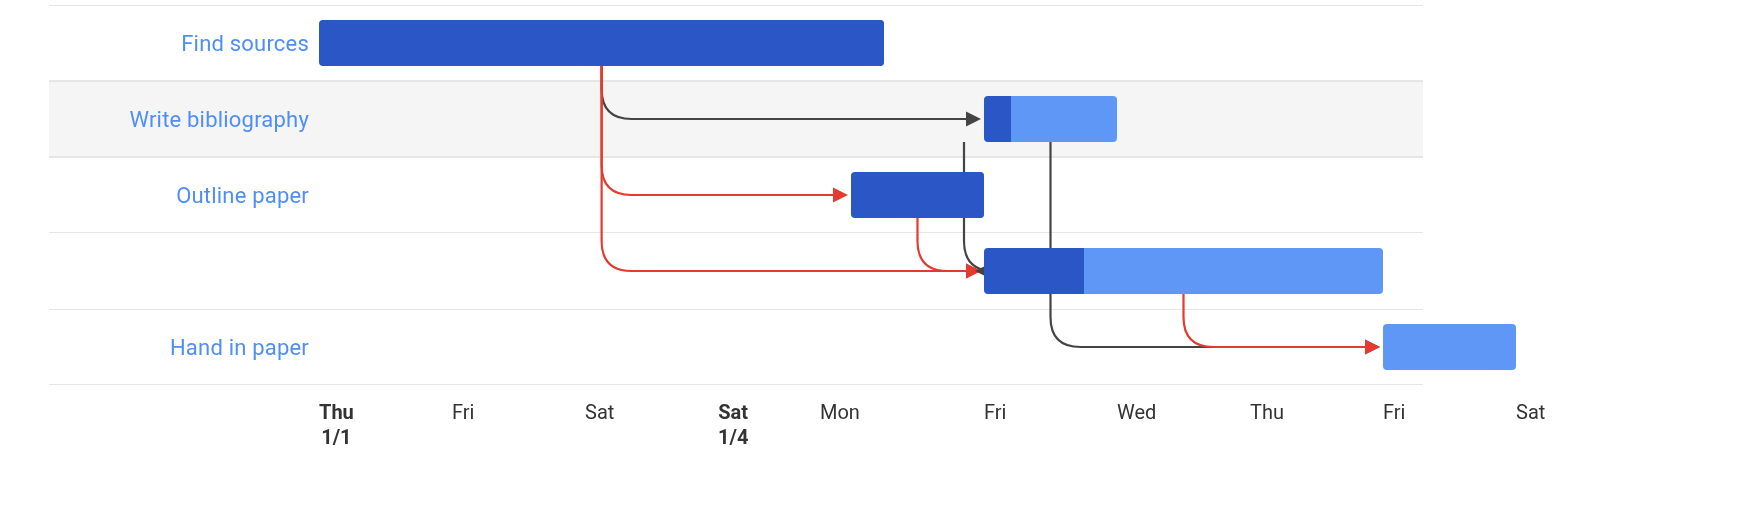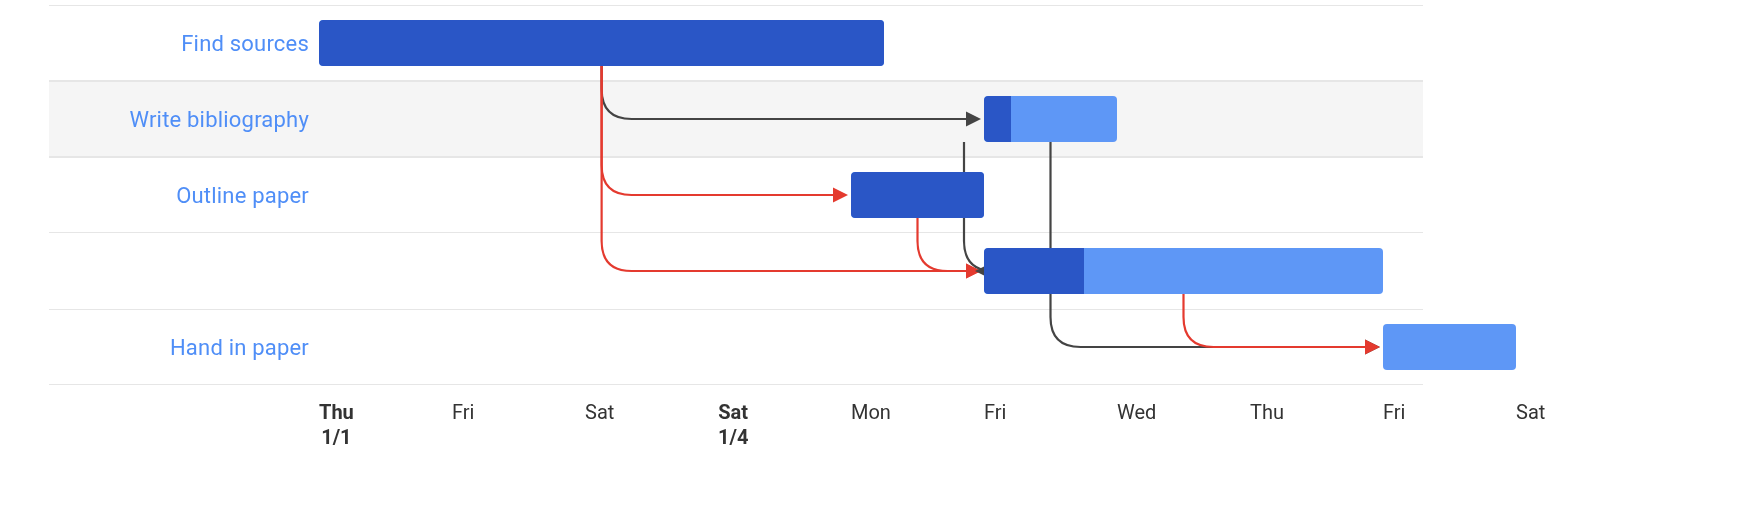--- a/index.html
+++ b/index.html
@@ -142,21 +142,21 @@
       </div>
     </div>
 
   <div id="ticksLayer">
       <div class="tick bold" style="left: 285px; transform: translateX(0px); white-space: pre;">Thu
 1/1</div>
       <div class="tick" style="left: 418px; transform: translateX(0px); white-space: pre;">Fri</div>
       <div class="tick" style="left: 551px; transform: translateX(0px); white-space: pre;">Sat</div>
       <div class="tick bold" style="left: 684px; transform: translateX(0px); white-space: pre;">Sat
 1/4</div>
-      <div class="tick" style="left: 817px; transform: translateX(0px); white-space: pre;">Mon</div>
+      <div class="tick" style="left: 786px; transform: translateX(0px); white-space: pre;">Mon</div>
       <div class="tick" style="left: 950px; transform: translateX(0px); white-space: pre;">Fri</div>
       <div class="tick" style="left: 1083px; transform: translateX(0px); white-space: pre;">Wed</div>
       <div class="tick" style="left: 1216px; transform: translateX(0px); white-space: pre;">Thu</div>
       <div class="tick" style="left: 1349px; transform: translateX(0px); white-space: pre;">Fri</div>
       <div class="tick" style="left: 1482px; transform: translateX(0px); white-space: pre;">Sat</div>
     </div>
 
 </div>
 
 </body></html>

